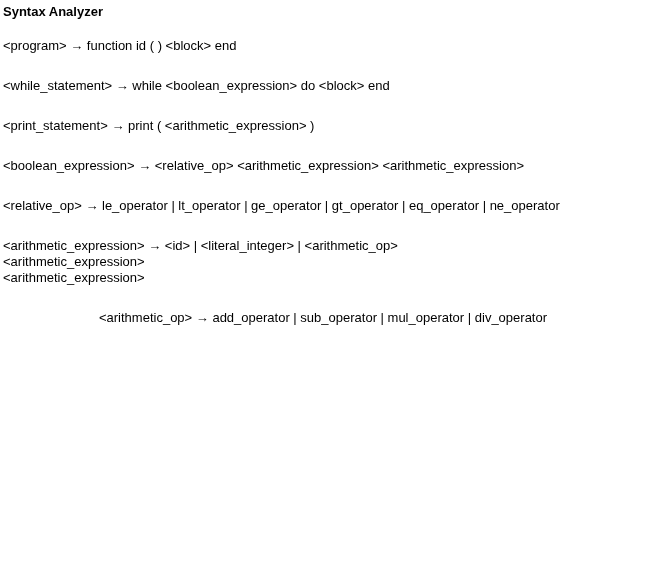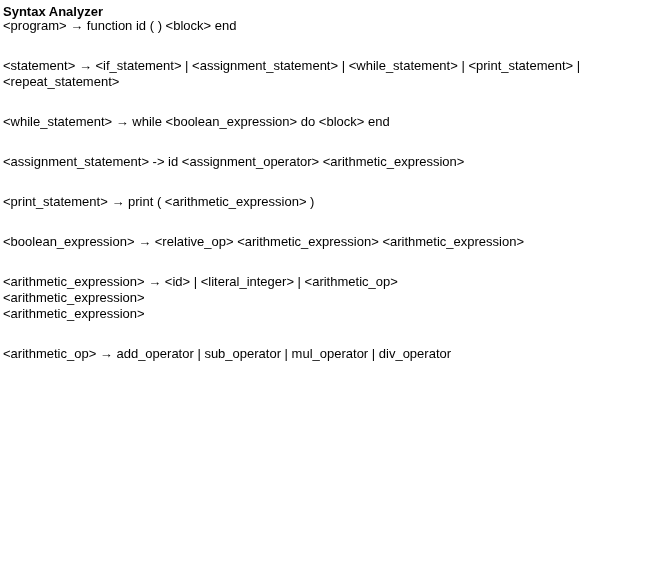--- a/index.html
+++ b/index.html
@@ -28,47 +28,47 @@
     left: 3px;
     top: 4px;
     font-size: 13px;
     font-weight: bold;
     line-height: 16px;
     white-space: nowrap;
   }
   .rules {
     position: absolute;
     left: 3px;
-    top: 18px;
+    top: 38px;
     width: 640px;
   }
   .rule {
     font-size: 13px;
     line-height: 16px;
     margin: 0 0 24px 0;
     white-space: pre-wrap;
     word-break: normal;
   }
   .rule:last-child {
     margin-bottom: 2px;
+    text-align: center;
   }
 </style>
 </head>
 <body style="background: rgb(255, 255, 255); color: rgb(0, 0, 0);">
 
 <div id="doc">
 
   <div class="page-title">Syntax Analyzer</div>
 
   <div class="rules">
       <div class="rule">&lt;program&gt; → function id ( ) &lt;block&gt; end</div>
-      <div class="rule">&lt;statement&gt; → &lt;if_statement&gt; | &lt;assignment_statement&gt; | &lt;while_statement&gt; | &lt;print_statement&gt; | &lt;repeat_statement&gt;</div>
       <div class="rule">&lt;while_statement&gt; → while &lt;boolean_expression&gt; do &lt;block&gt; end</div>
-      <div class="rule">&lt;assignment_statement&gt; -&gt; id &lt;assignment_operator&gt; &lt;arithmetic_expression&gt;</div>
       <div class="rule">&lt;print_statement&gt; → print ( &lt;arithmetic_expression&gt; )</div>
       <div class="rule">&lt;boolean_expression&gt; → &lt;relative_op&gt; &lt;arithmetic_expression&gt; &lt;arithmetic_expression&gt;</div>
+      <div class="rule">&lt;relative_op&gt; → le_operator | lt_operator | ge_operator | gt_operator | eq_operator | ne_operator</div>
       <div class="rule">&lt;arithmetic_expression&gt; → &lt;id&gt; | &lt;literal_integer&gt; | &lt;arithmetic_op&gt;
 &lt;arithmetic_expression&gt;
 &lt;arithmetic_expression&gt;</div>
       <div class="rule">&lt;arithmetic_op&gt; → add_operator | sub_operator | mul_operator | div_operator</div>
     </div>
 
 </div>
 
 </body></html>

